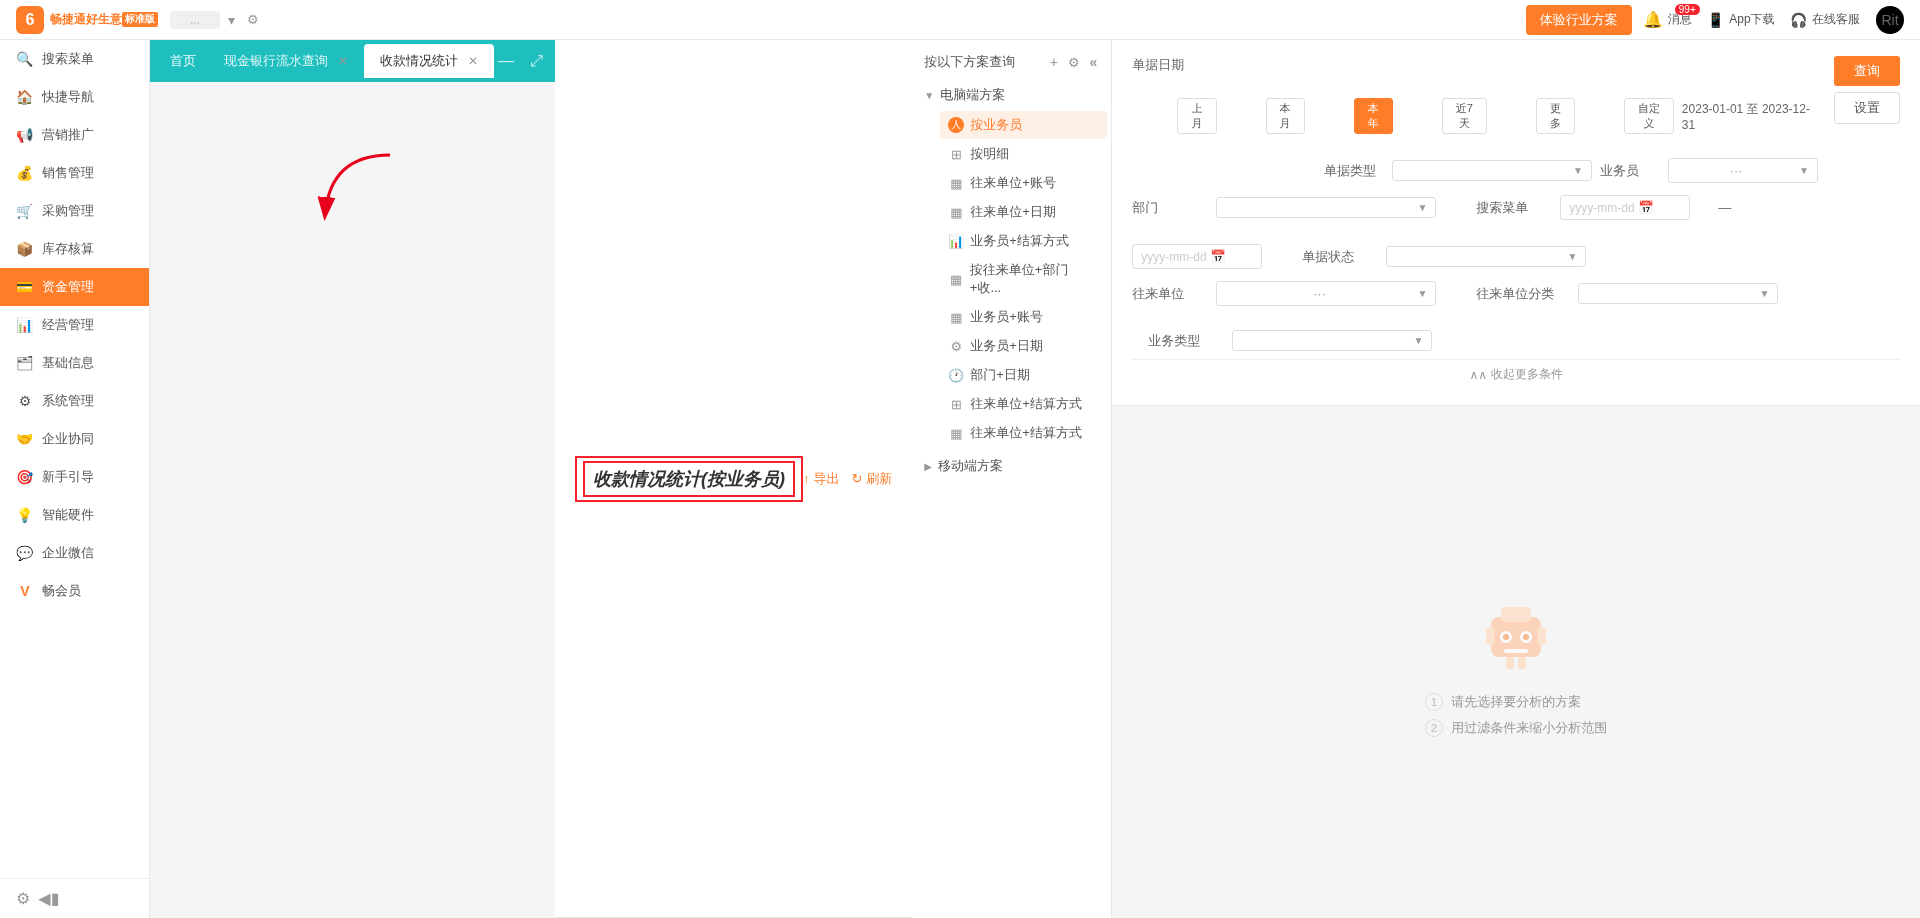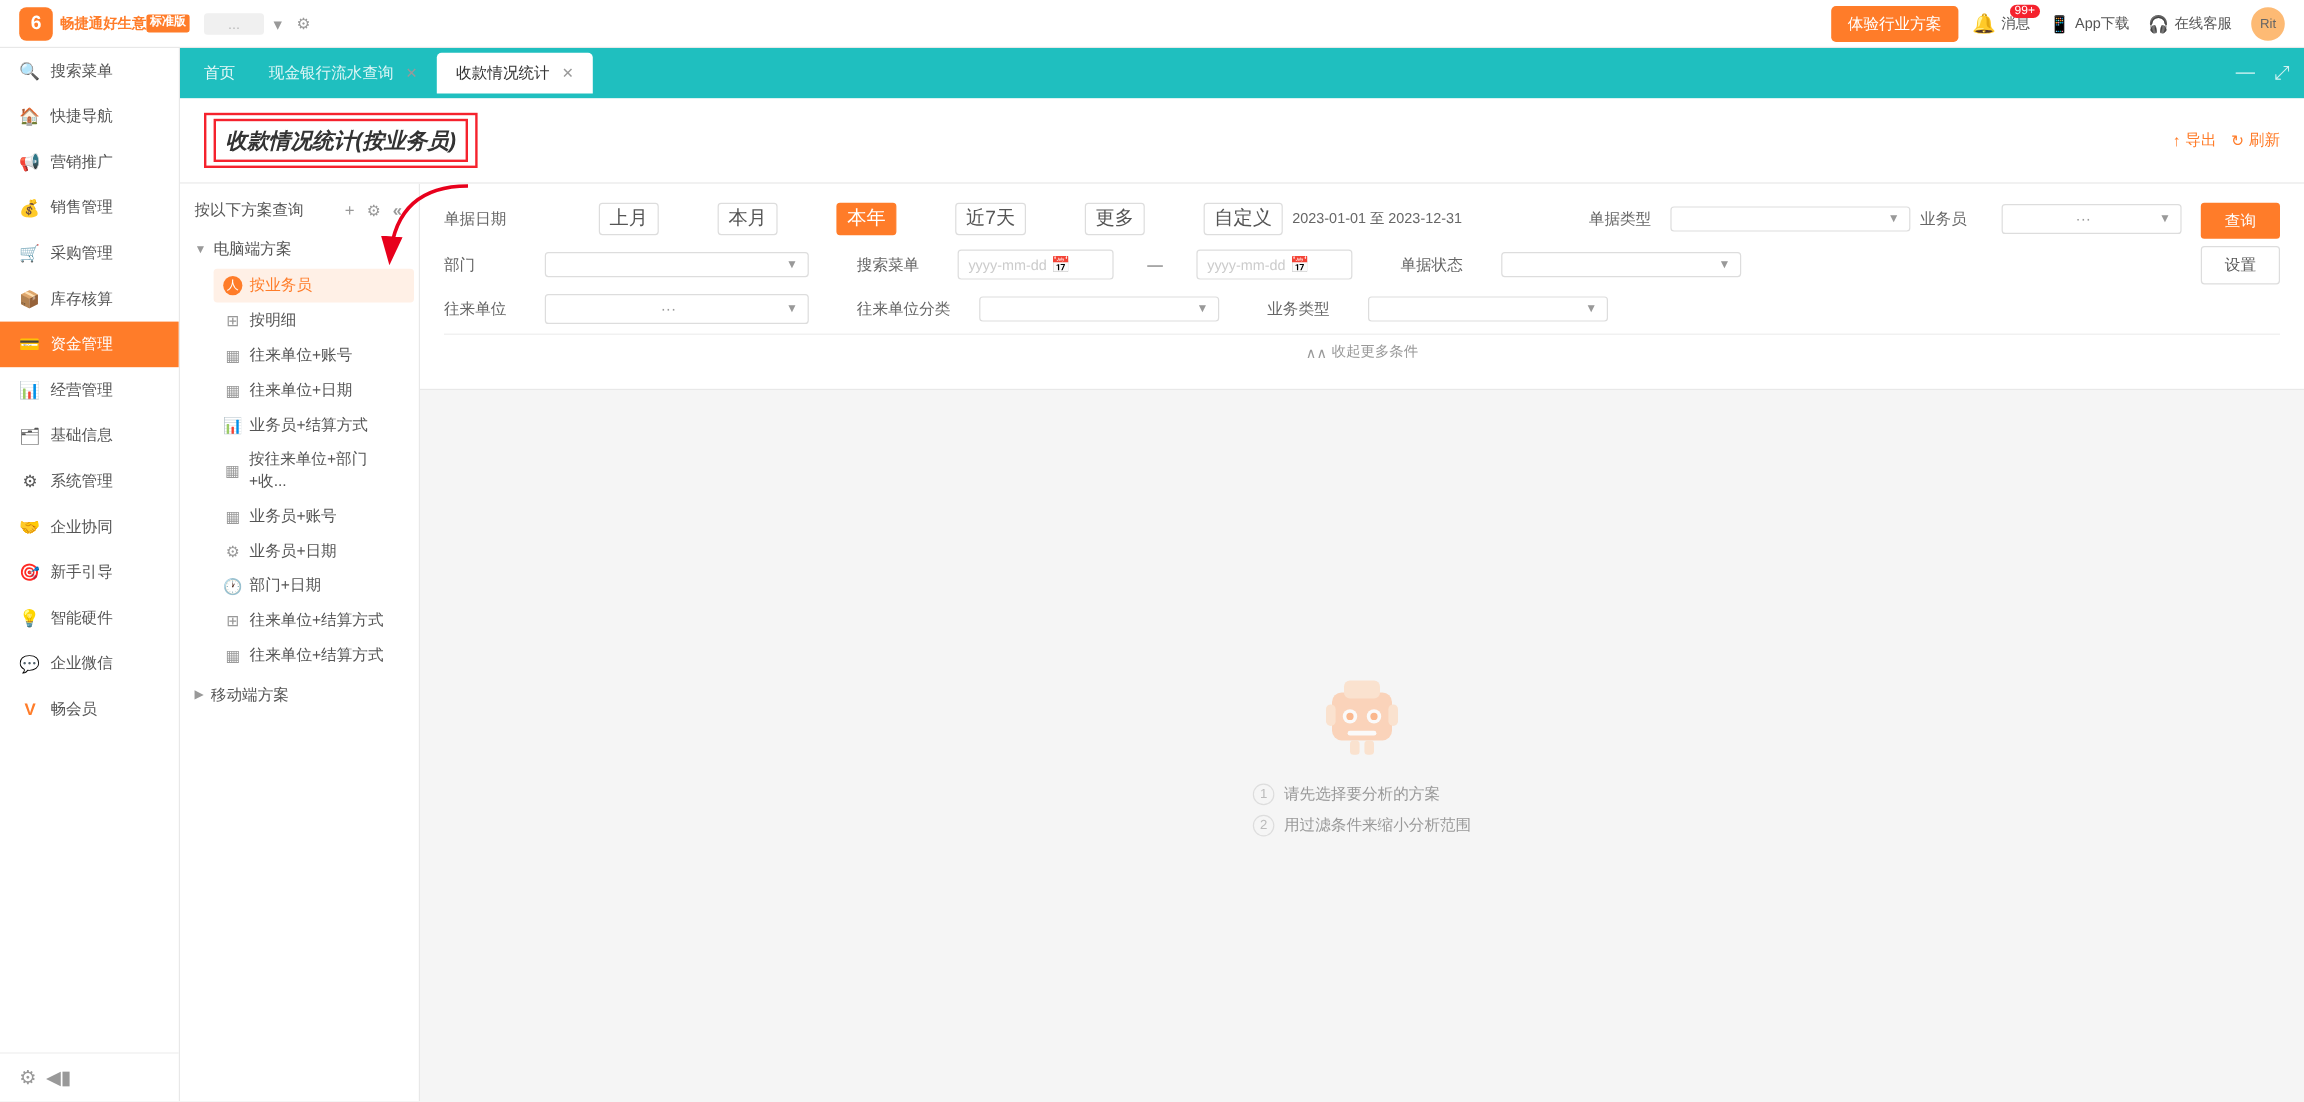--- a/index.html
+++ b/index.html
@@ -9,35 +9,35 @@
     .top-header { height: 40px; background: #fff; display: flex; align-items: center; padding: 0 16px; border-bottom: 1px solid #e8e8e8; gap: 12px; }
     .logo-area { display: flex; align-items: center; gap: 6px; color: #ff7c29; font-weight: bold; font-size: 14px; }
     .logo-icon { width: 28px; height: 28px; background: #ff7c29; border-radius: 6px; display: flex; align-items: center; justify-content: center; color: white; font-size: 16px; font-weight: bold; }
     .logo-text { font-size: 12px; color: #ff7c29; }
     .version-badge { font-size: 10px; color: #fff; background: #ff7c29; border-radius: 2px; padding: 1px 3px; }
     .header-breadcrumb { color: #666; font-size: 13px; display: flex; align-items: center; gap: 4px; flex: 1; }
     .header-actions { display: flex; align-items: center; gap: 16px; margin-left: auto; }
     .trial-btn { background: #ff7c29; color: white; border: none; border-radius: 4px; padding: 6px 14px; font-size: 13px; cursor: pointer; }
     .header-action-item { display: flex; align-items: center; gap: 4px; color: #555; font-size: 12px; cursor: pointer; position: relative; }
     .badge-red { background: #f5222d; color: white; border-radius: 8px; font-size: 10px; padding: 0 4px; position: absolute; top: -6px; right: -8px; }
-    .user-avatar { width: 28px; height: 28px; background: #fdba74; border-radius: 50%; display: flex; align-items: center; justify-content: center; font-size: 11px; color: #666; }
+    .user-avatar { width: 28px; height: 28px; background: #000000; border-radius: 50%; display: flex; align-items: center; justify-content: center; font-size: 14px; color: #666; }
 
     
     .main-layout { display: flex; flex: 1; overflow: hidden; }
 
     
     .sidebar { width: 150px; background: #fff; border-right: 1px solid #e8e8e8; display: flex; flex-direction: column; overflow-y: auto; flex-shrink: 0; }
     .sidebar-item { display: flex; align-items: center; gap: 8px; padding: 10px 16px; cursor: pointer; color: #555; font-size: 13px; }
     .sidebar-item.active { background: #ff7c29; color: white; border-radius: 0; }
     .sidebar-item-icon { width: 18px; height: 18px; display: flex; align-items: center; justify-content: center; font-size: 14px; }
     .sidebar-bottom { margin-top: auto; padding: 10px 16px; display: flex; align-items: center; gap: 8px; border-top: 1px solid #eee; }
     .sidebar-bottom-btn { cursor: pointer; color: #999; font-size: 16px; }
 
     
-    .content-area { flex: 1; display: flex; flex-direction: column; overflow: hidden; }
+    .content-area { flex: 1; display: flex; flex-direction: row; overflow: hidden; }
 
     
     .tab-bar { height: 42px; background: #1fbfbf; display: flex; align-items: center; padding: 0 8px; gap: 0; }
     .tab-item { display: flex; align-items: center; gap: 6px; padding: 8px 16px; color: rgba(255,255,255,0.85); cursor: pointer; font-size: 13px; border-radius: 4px 4px 0 0; position: relative; }
     .tab-item.active { background: #fff; color: #333; }
     .tab-item .tab-close { font-size: 12px; color: #999; margin-left: 4px; }
     .tab-home { color: rgba(255,255,255,0.9); padding: 8px 12px; cursor: pointer; font-size: 13px; }
     .tab-bar-end { margin-left: auto; display: flex; align-items: center; gap: 8px; }
     .tab-bar-action { color: rgba(255,255,255,0.8); cursor: pointer; font-size: 16px; padding: 4px; }
 
@@ -46,21 +46,21 @@
     .page-title { font-size: 18px; font-weight: bold; color: #333; border: 2px solid #f5222d; padding: 4px 8px; display: inline-block; font-style: italic; }
     .page-title-actions { display: flex; align-items: center; gap: 12px; }
     .action-btn { display: flex; align-items: center; gap: 4px; color: #ff7c29; cursor: pointer; font-size: 13px; }
 
     
     .filter-panel { background: #fff; margin: 0; padding: 16px 20px; border-bottom: 1px solid #e8e8e8; }
     .filter-row { display: flex; align-items: center; gap: 24px; margin-bottom: 12px; flex-wrap: wrap; }
     .filter-row:last-child { margin-bottom: 0; }
     .filter-label { color: #666; font-size: 13px; white-space: nowrap; min-width: 60px; }
     .filter-date-group { display: flex; align-items: center; gap: 4px; }
-    .date-btn { padding: 2px 8px; border: 1px solid #ddd; border-radius: 3px; background: #fff; cursor: pointer; font-size: 16px; color: #555; margin-left: 45px; }
+    .date-btn { padding: 2px 8px; border: 1px solid #ddd; border-radius: 3px; background: #fff; cursor: pointer; font-size: 11px; color: #555; margin-left: 45px; }
     .date-btn.active { background: #ff7c29; color: white; border-color: #ff7c29; }
     .date-range { color: #666; font-size: 12px; margin-left: 4px; }
     .filter-select { display: flex; align-items: center; border: 1px solid #ddd; border-radius: 3px; padding: 4px 8px; background: #fff; cursor: pointer; min-width: 200px; justify-content: space-between; font-size: 13px; color: #555; }
     .select-arrow { color: #999; font-size: 10px; margin-left: 4px; }
     .filter-input { display: flex; align-items: center; border: 1px solid #ddd; border-radius: 3px; padding: 4px 8px; background: #fff; min-width: 160px; font-size: 13px; color: #bbb; }
     .filter-dash { color: #666; margin: 0 4px; }
     .date-icon { color: #999; margin-left: 4px; font-size: 13px; }
     .query-btn { background: #ff7c29; color: white; border: none; border-radius: 3px; padding: 6px 20px; cursor: pointer; font-size: 13px; }
     .set-btn { border: 1px solid #ddd; background: #fff; color: #555; border-radius: 3px; padding: 6px 14px; cursor: pointer; font-size: 13px; }
     .collapse-btn { display: flex; align-items: center; justify-content: center; gap: 4px; color: #999; cursor: pointer; font-size: 12px; padding: 6px; border-top: 1px solid #eee; margin-top: 8px; }

